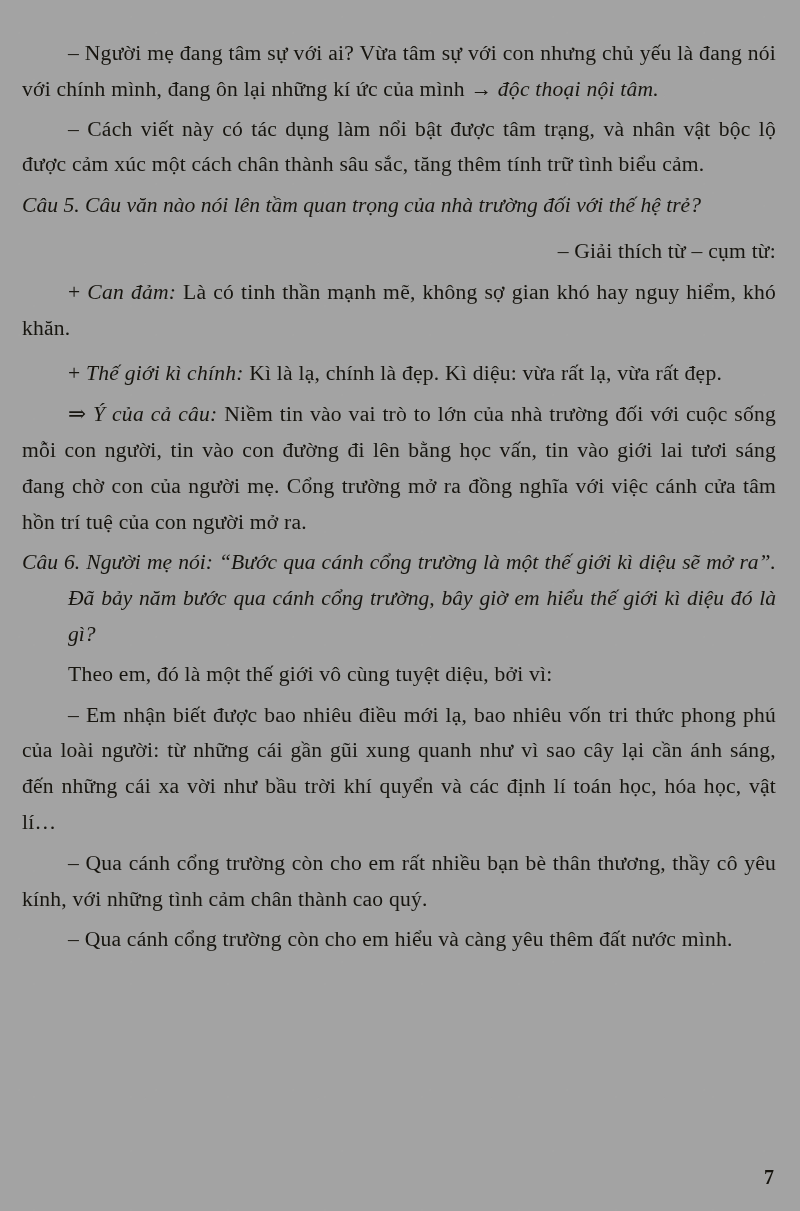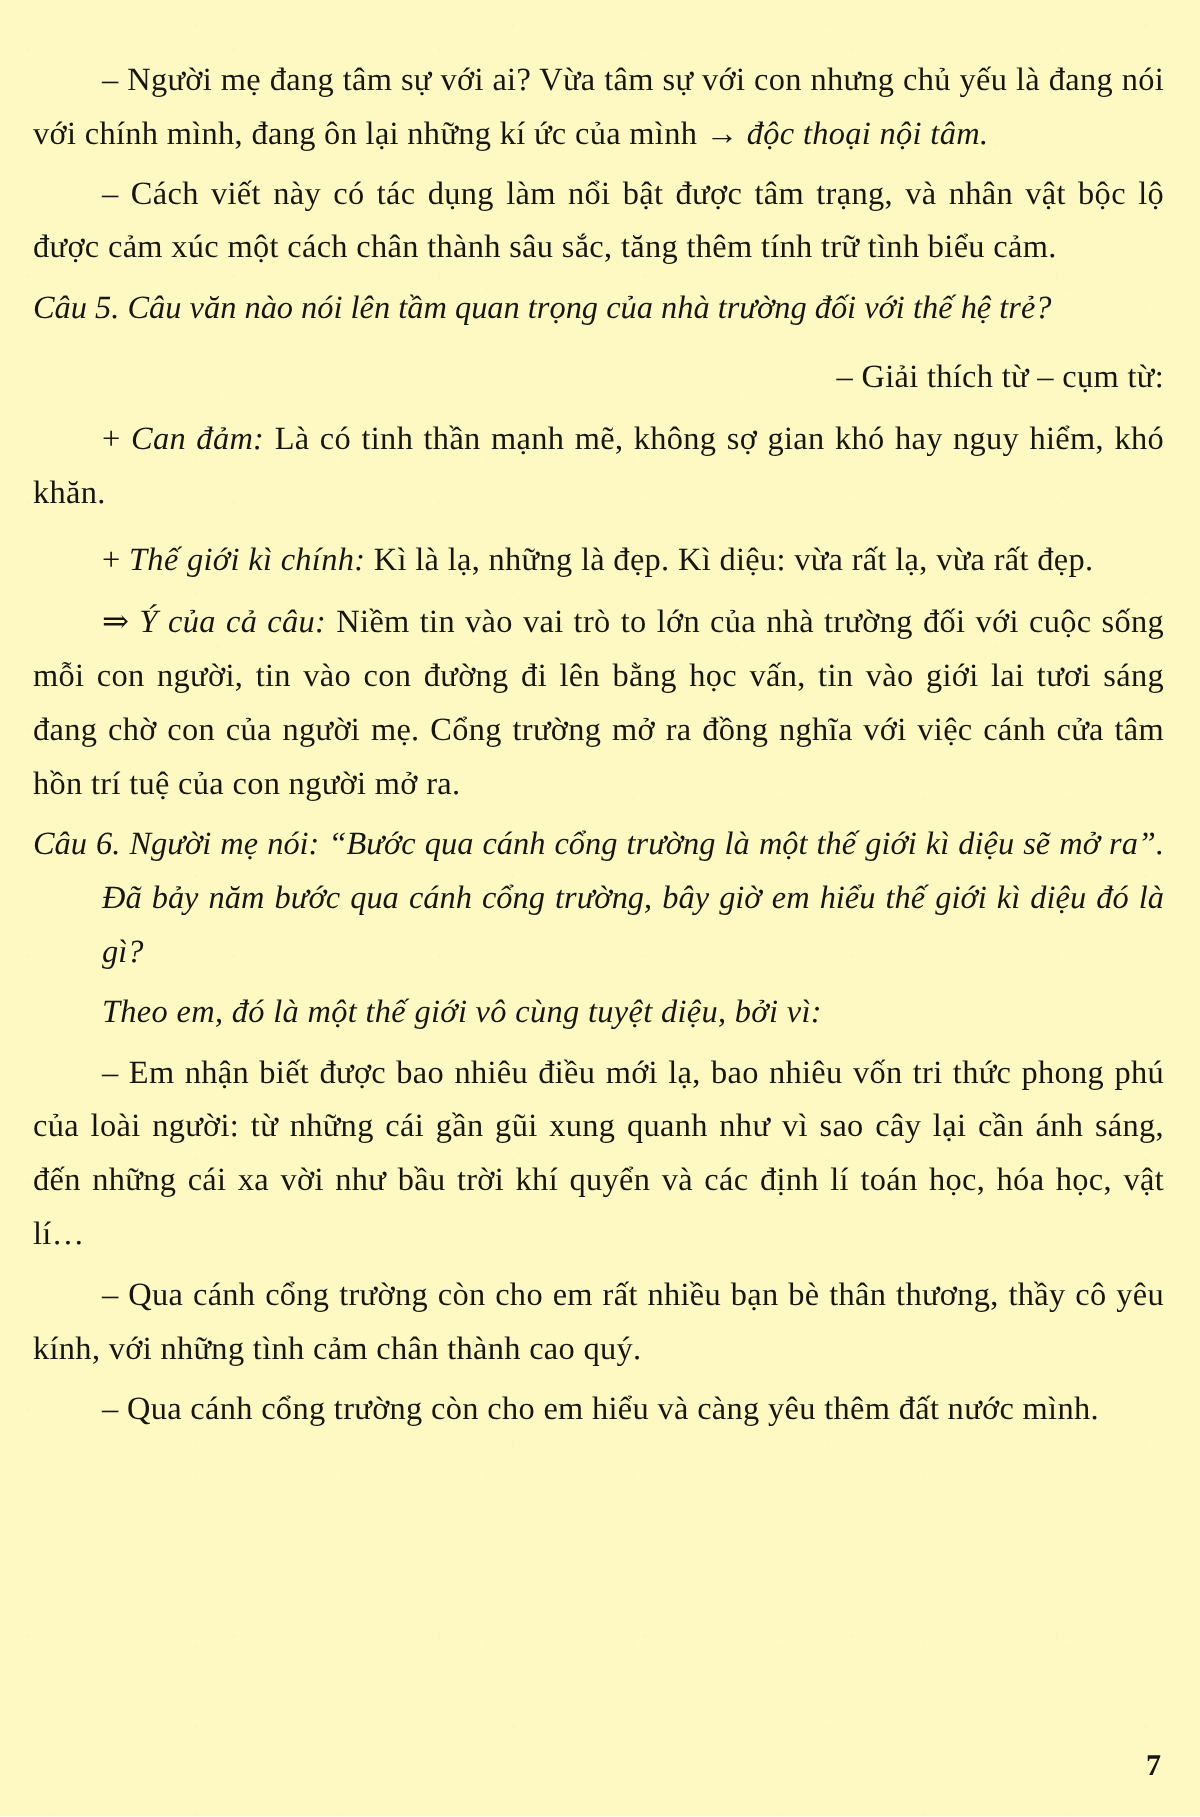--- a/index.html
+++ b/index.html
@@ -8,21 +8,21 @@
     background: #ffffff;
   }
   body {
     font-family: "Liberation Serif", "DejaVu Serif", serif;
     color: #17150f;
   }
   .page {
     position: relative;
     width: 800px;
     height: 1211px;
-    background: #fef9c3;
+    background: #a3a3a3;
     overflow: hidden;
     box-sizing: border-box;
   }
   .paper-grain {
     position: absolute;
     inset: 0;
     pointer-events: none;
     background:
       radial-gradient(circle at 14% 22%, rgba(180,178,170,.05) 0 1px, transparent 1.4px),
       radial-gradient(circle at 62% 9%,  rgba(180,178,170,.05) 0 1px, transparent 1.4px),
@@ -57,21 +57,20 @@
     font-style: italic;
     text-align: justify;
     padding-left: 46px;
     text-indent: -46px;
     letter-spacing: 0;
   }
   p.heading.tight {
     word-spacing: .02em;
   }
   p.intro-italic {
-    font-style: italic;
     text-indent: 46px;
     text-align: left;
   }
   .it { font-style: italic; }
   .sp-a { height: 4px; }
   .sp-b { height: 5px; }
   .pageno {
     position: absolute;
     right: 26px;
     bottom: 22px;
@@ -107,21 +106,21 @@
 
     <div class="sp-b"></div>
 
     <p class="body"><span>+ </span><span class="it">Can đảm:</span><span> Là có tinh thần mạnh mẽ, không sợ gian khó hay nguy hiểm, khó khăn.</span></p>
 
     <div class="sp-b"></div>
 
 
     <div class="sp-b"></div>
 
-    <p class="body"><span>+ </span><span class="it">Thế giới kì chính:</span><span> Kì là lạ, những là đẹp. Kì diệu: vừa rất lạ, vừa rất đẹp.</span></p>
+    <p class="body"><span>+ </span><span class="it">Thế giới kì chính:</span><span> Kì là lạ, chính là đẹp. Kì diệu: vừa rất lạ, vừa rất đẹp.</span></p>
 
     <div class="sp-b"></div>
 
     <p class="body"><span>⇒ </span><span class="it">Ý của cả câu:</span><span> Niềm tin vào vai trò to lớn của nhà trường đối với cuộc sống mỗi con người, tin vào con đường đi lên bằng học vấn, tin vào giới lai tươi sáng đang chờ con của người mẹ. Cổng trường mở ra đồng nghĩa với việc cánh cửa tâm hồn trí tuệ của con người mở ra.</span></p>
 
     <div class="sp-b"></div>
 
     <p class="heading tight">Câu 6. Người mẹ nói: “Bước qua cánh cổng trường là một thế giới kì diệu sẽ mở ra”. Đã bảy năm bước qua cánh cổng trường, bây giờ em hiểu thế giới kì diệu đó là gì?</p>
 
     <div class="sp-a"></div>

